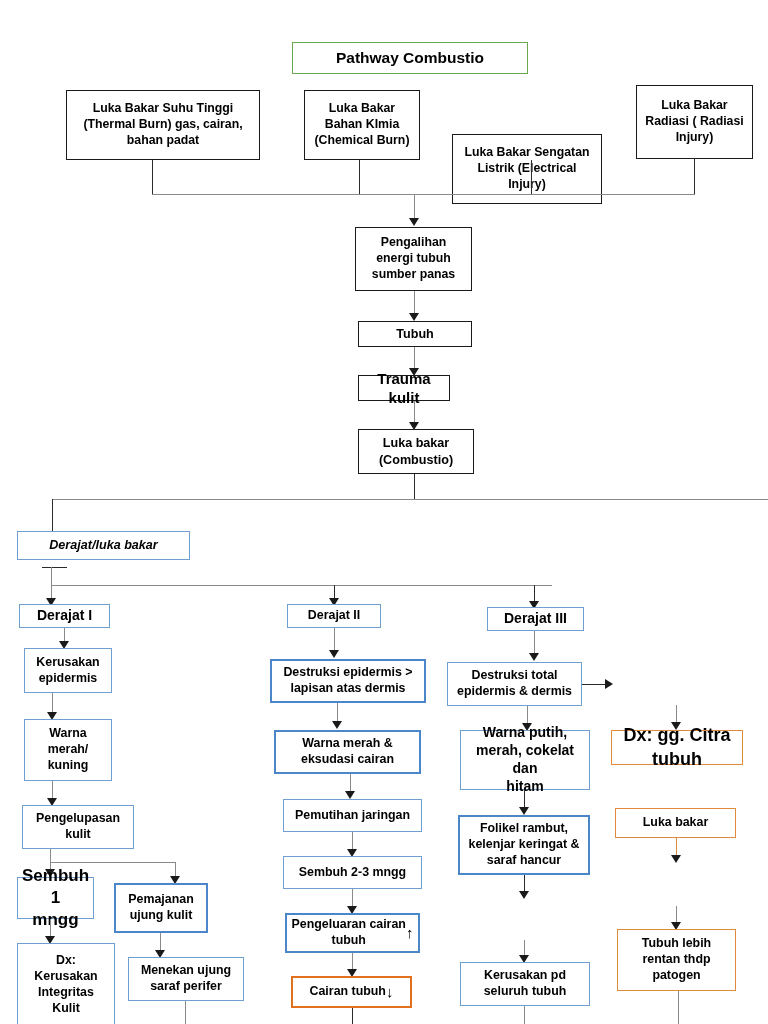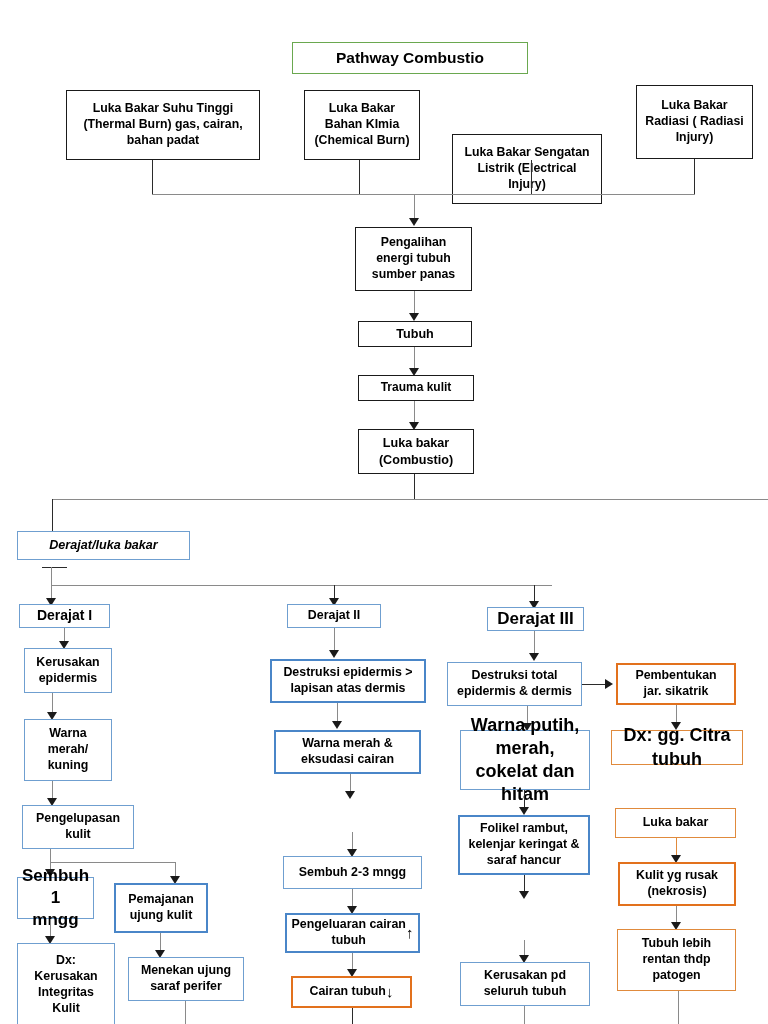--- a/index.html
+++ b/index.html
@@ -109,21 +109,21 @@
 sumber panas</div>
 
   <div class="ln v gray" style="left:414px; top:291px; height:25px;"></div>
   <div class="arrow" style="left:409px; top:313px;"></div>
 
   <div class="node black" style="left:358px; top:321px; width:114px; height:26px; font-size:12.6px;">Tubuh</div>
 
   <div class="ln v gray" style="left:414px; top:347px; height:24px;"></div>
   <div class="arrow" style="left:409px; top:368px;"></div>
 
-  <div class="node black" style="left:358px; top:375px; width:116px; height:26px; font-size:12px;text-align:center;">Trauma kulit</div>
+  <div class="node black" style="left:358px; top:375px; width:92px; height:26px; font-size:15px;text-align:center;">Trauma kulit</div>
 
   <div class="ln v gray" style="left:414px; top:401px; height:24px;"></div>
   <div class="arrow" style="left:409px; top:422px;"></div>
 
   <div class="node black" style="left:358px; top:429px; width:116px; height:45px; font-size:12.6px;">Luka bakar
 (Combustio)</div>
 
   <div class="ln v" style="left:414px; top:474px; height:26px;"></div>
   <div class="ln h gray" style="left:52px; top:499px; width:716px;"></div>
   <div class="ln v" style="left:52px; top:499px; height:32px;"></div>
@@ -140,21 +140,21 @@
   <div class="ln v" style="left:334px; top:585px; height:15px;"></div>
   <div class="arrow" style="left:329px; top:598px;"></div>
 
   <div class="ln v" style="left:534px; top:585px; height:18px;"></div>
   <div class="arrow" style="left:529px; top:601px;"></div>
 
   <div class="node blue" style="left:19px; top:604px; width:91px; height:24px; font-size:14px;">Derajat I</div>
 
   <div class="node blue" style="left:287px; top:604px; width:94px; height:24px; font-size:12.4px;">Derajat II</div>
 
-  <div class="node blue" style="left:487px; top:607px; width:97px; height:24px; font-size:17px;">Derajat III</div>
+  <div class="node blue" style="left:487px; top:607px; width:97px; height:24px; font-size:14px;">Derajat III</div>
 
   <div class="ln v gray" style="left:64px; top:628px; height:16px;"></div>
   <div class="arrow" style="left:59px; top:641px;"></div>
 
   <div class="node blue" style="left:24px; top:648px; width:88px; height:45px; font-size:12.4px;">Kerusakan
 epidermis</div>
 
   <div class="ln v gray" style="left:52px; top:693px; height:22px;"></div>
   <div class="arrow" style="left:47px; top:712px;"></div>
 
@@ -205,20 +205,21 @@
 
   <div class="ln v gray" style="left:337px; top:703px; height:22px;"></div>
   <div class="arrow" style="left:332px; top:721px;"></div>
 
   <div class="node blue-thick" style="left:274px; top:730px; width:147px; height:44px; font-size:12.4px;">Warna merah &amp;
 eksudasi cairan</div>
 
   <div class="ln v gray" style="left:350px; top:774px; height:22px;"></div>
   <div class="arrow" style="left:345px; top:791px;"></div>
 
+  <div class="node blue" style="left:283px; top:799px; width:139px; height:33px; font-size:12.4px;">Pemutihan jaringan</div>
 
   <div class="ln v gray" style="left:352px; top:832px; height:22px;"></div>
   <div class="arrow" style="left:347px; top:849px;"></div>
 
   <div class="node blue" style="left:283px; top:856px; width:139px; height:33px; font-size:12.4px;">Sembuh 2-3 mngg</div>
 
   <div class="ln v gray" style="left:352px; top:889px; height:22px;"></div>
   <div class="arrow" style="left:347px; top:906px;"></div>
 
   <div class="node blue-thick" style="left:285px; top:913px; width:135px; height:40px; font-size:12.4px;">
@@ -240,21 +241,21 @@
 
   <div class="node blue" style="left:447px; top:662px; width:135px; height:44px; font-size:12.4px;">Destruksi total
 epidermis &amp; dermis</div>
 
   <div class="ln h" style="left:582px; top:684px; width:26px;"></div>
   <div class="arrow right" style="left:605px; top:679px;"></div>
 
   <div class="ln v gray" style="left:527px; top:706px; height:22px;"></div>
   <div class="arrow" style="left:522px; top:723px;"></div>
 
-  <div class="node blue" style="left:460px; top:730px; width:130px; height:60px; font-size:18px;">Warna putih,
+  <div class="node blue" style="left:460px; top:730px; width:130px; height:60px; font-size:14px;">Warna putih,
 merah, cokelat dan
 hitam</div>
 
   <div class="ln v" style="left:524px; top:790px; height:22px;"></div>
   <div class="arrow" style="left:519px; top:807px;"></div>
 
   <div class="node blue-thick" style="left:458px; top:815px; width:132px; height:60px; font-size:12.4px;">Folikel rambut,
 kelenjar keringat &amp;
 saraf hancur</div>
 
@@ -263,35 +264,31 @@
 
 
   <div class="ln v gray" style="left:524px; top:940px; height:20px;"></div>
   <div class="arrow" style="left:519px; top:955px;"></div>
 
   <div class="node blue" style="left:460px; top:962px; width:130px; height:44px; font-size:12.4px;">Kerusakan pd
 seluruh tubuh</div>
 
   <div class="ln v gray" style="left:524px; top:1006px; height:18px;"></div>
 
-  <div class="node orange-thick" style="left:616px; top:663px; width:120px; height:42px; font-size:12.4px;">Pembentukan
-jar. sikatrik</div>
 
   <div class="ln v gray" style="left:676px; top:705px; height:22px;"></div>
   <div class="arrow" style="left:671px; top:722px;"></div>
 
   <div class="node orange" style="left:611px; top:730px; width:132px; height:35px; font-size:18px;">Dx: gg. Citra tubuh</div>
 
   <div class="node orange" style="left:615px; top:808px; width:121px; height:30px; font-size:12.4px;">Luka bakar</div>
 
   <div class="ln v orange" style="left:676px; top:838px; height:21px;"></div>
   <div class="arrow" style="left:671px; top:855px;"></div>
 
-  <div class="node orange-thick" style="left:618px; top:862px; width:118px; height:44px; font-size:12.4px;">Kulit yg rusak
-(nekrosis)</div>
 
   <div class="ln v gray" style="left:676px; top:906px; height:20px;"></div>
   <div class="arrow" style="left:671px; top:922px;"></div>
 
   <div class="node orange" style="left:617px; top:929px; width:119px; height:62px; font-size:12.4px;">Tubuh lebih
 rentan thdp
 patogen</div>
 
   <div class="ln v gray" style="left:678px; top:991px; height:33px;"></div>
 

